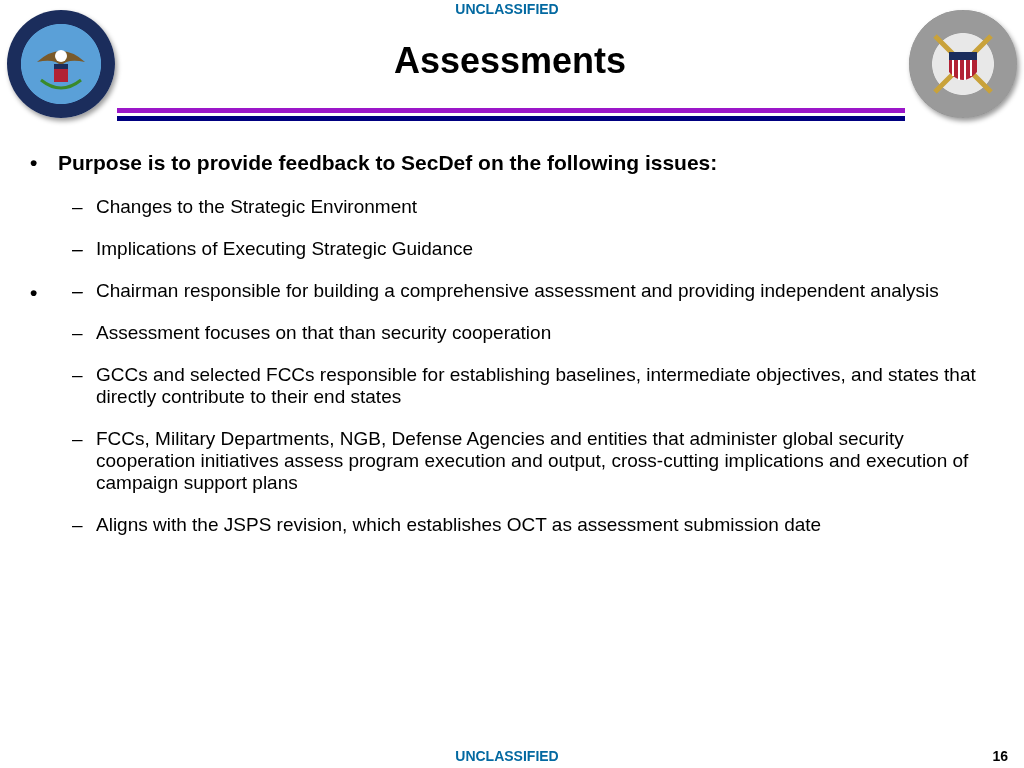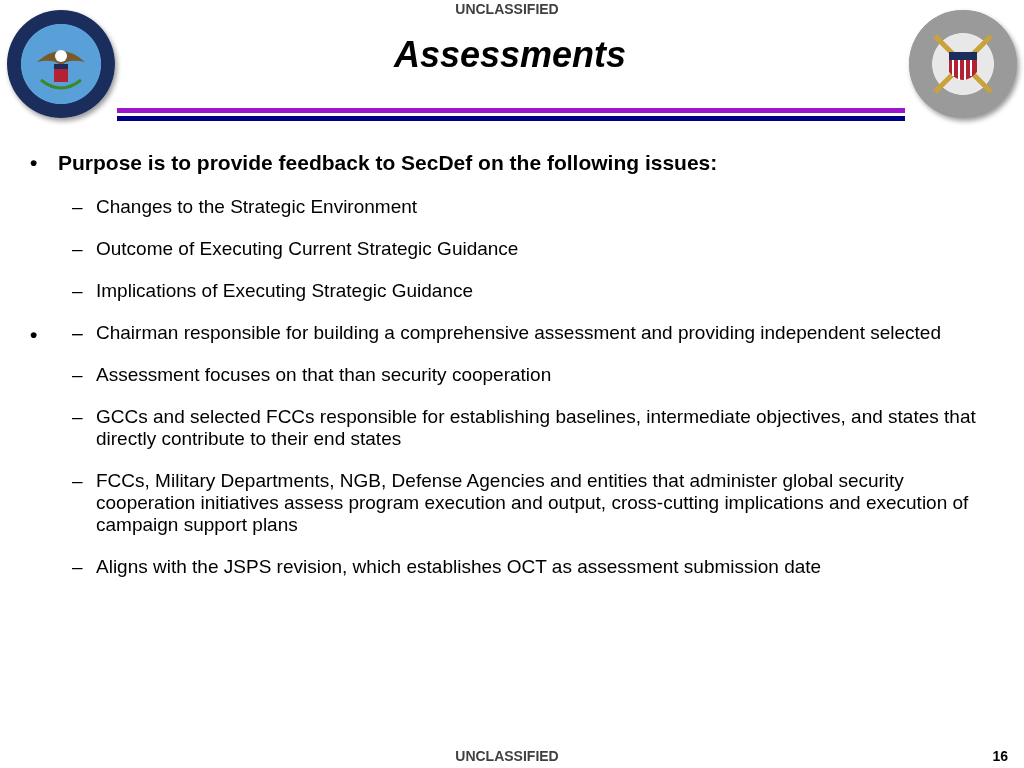--- a/index.html
+++ b/index.html
@@ -1,24 +1,24 @@
 <!DOCTYPE html>
 <html><head>
 <meta charset="utf-8">
 <style>
   html, body { margin:0; padding:0; }
   body { width:1024px; height:768px; background:#ffffff; position:relative; overflow:hidden;
          font-family:"Liberation Sans", sans-serif; color:#000; }
-  .classif { position:absolute; left:0; width:1014px; text-align:center; color:#404040;
+  .classif { position:absolute; left:0; width:1014px; text-align:center; color:#0369a1;
              font-weight:bold; font-size:14px; }
   .classif.top { top:1px; }
   .classif.bottom { top:748px; }
   .pagenum { position:absolute; right:16px; top:748px; font-size:14px; font-weight:bold;margin-left:6px; }
-  .title { position:absolute; left:0; width:1020px; top:34px; text-align:center;
-           font-size:36px; font-weight:bold; font-style:italic; }
+  .title { position:absolute; left:0; width:1020px; top:40px; text-align:center;
+           font-size:36px; font-weight:bold; }
   .rule1 { position:absolute; left:117px; width:788px; top:108px; height:5px; background:#9b17c9; }
   .rule2 { position:absolute; left:117px; width:788px; top:116px; height:5px; background:#000080; }
   .seal { position:absolute; border-radius:50%; }
   .seal-dod { left:7px; top:10px; width:108px; height:108px;
      background: radial-gradient(circle at 50% 50%, #5aa0d8 0 52%, #1b2d5c 53% 75%, #c9a23a 76% 82%, #8a6a20 83% 100%);
      box-shadow:2px 3px 5px rgba(0,0,0,0.4); }
   .seal-jcs { left:909px; top:10px; width:108px; height:108px;
      background: radial-gradient(circle at 50% 50%, #e8e8e8 0 40%, #9a9a9a 41% 70%, #5e5e5e 71% 100%);
      box-shadow:2px 3px 5px rgba(0,0,0,0.4); }
   .seal svg { position:absolute; left:0; top:0; }
@@ -61,36 +61,35 @@
   <div class="l1" style="margin-top:0px;">
     <span class="bullet">•</span>
     <span>Purpose is to provide feedback to SecDef on the following issues:</span>
   </div>
   <div class="l2" style="margin-top:20px;">
     <span class="dash">–</span>
     <span>Changes to the Strategic Environment</span>
   </div>
   <div class="l2" style="margin-top:20px;">
     <span class="dash">–</span>
-    <span>Outcome of Executing Current Strategic Guidance</span>
   </div>
   <div class="l2" style="margin-top:20px;">
     <span class="dash">–</span>
     <span>Implications of Executing Strategic Guidance</span>
   </div>
   <div class="l2" style="margin-top:20px;">
     <span class="dash">–</span>
   </div>
 
   <div class="l1" style="margin-top:18px;">
     <span class="bullet">•</span>
   </div>
   <div class="l2" style="margin-top:20px;">
     <span class="dash">–</span>
-    <span>Chairman responsible for building a comprehensive assessment and providing independent selected</span>
+    <span>Chairman responsible for building a comprehensive assessment and providing independent analysis</span>
   </div>
   <div class="l2" style="margin-top:20px;">
     <span class="dash">–</span>
     <span>Assessment focuses on that than security cooperation</span>
   </div>
   <div class="l2" style="margin-top:20px;">
     <span class="dash">–</span>
     <span>GCCs and selected FCCs responsible for establishing baselines, intermediate objectives, and states that directly contribute to their end states</span>
   </div>
   <div class="l2" style="margin-top:20px;">

